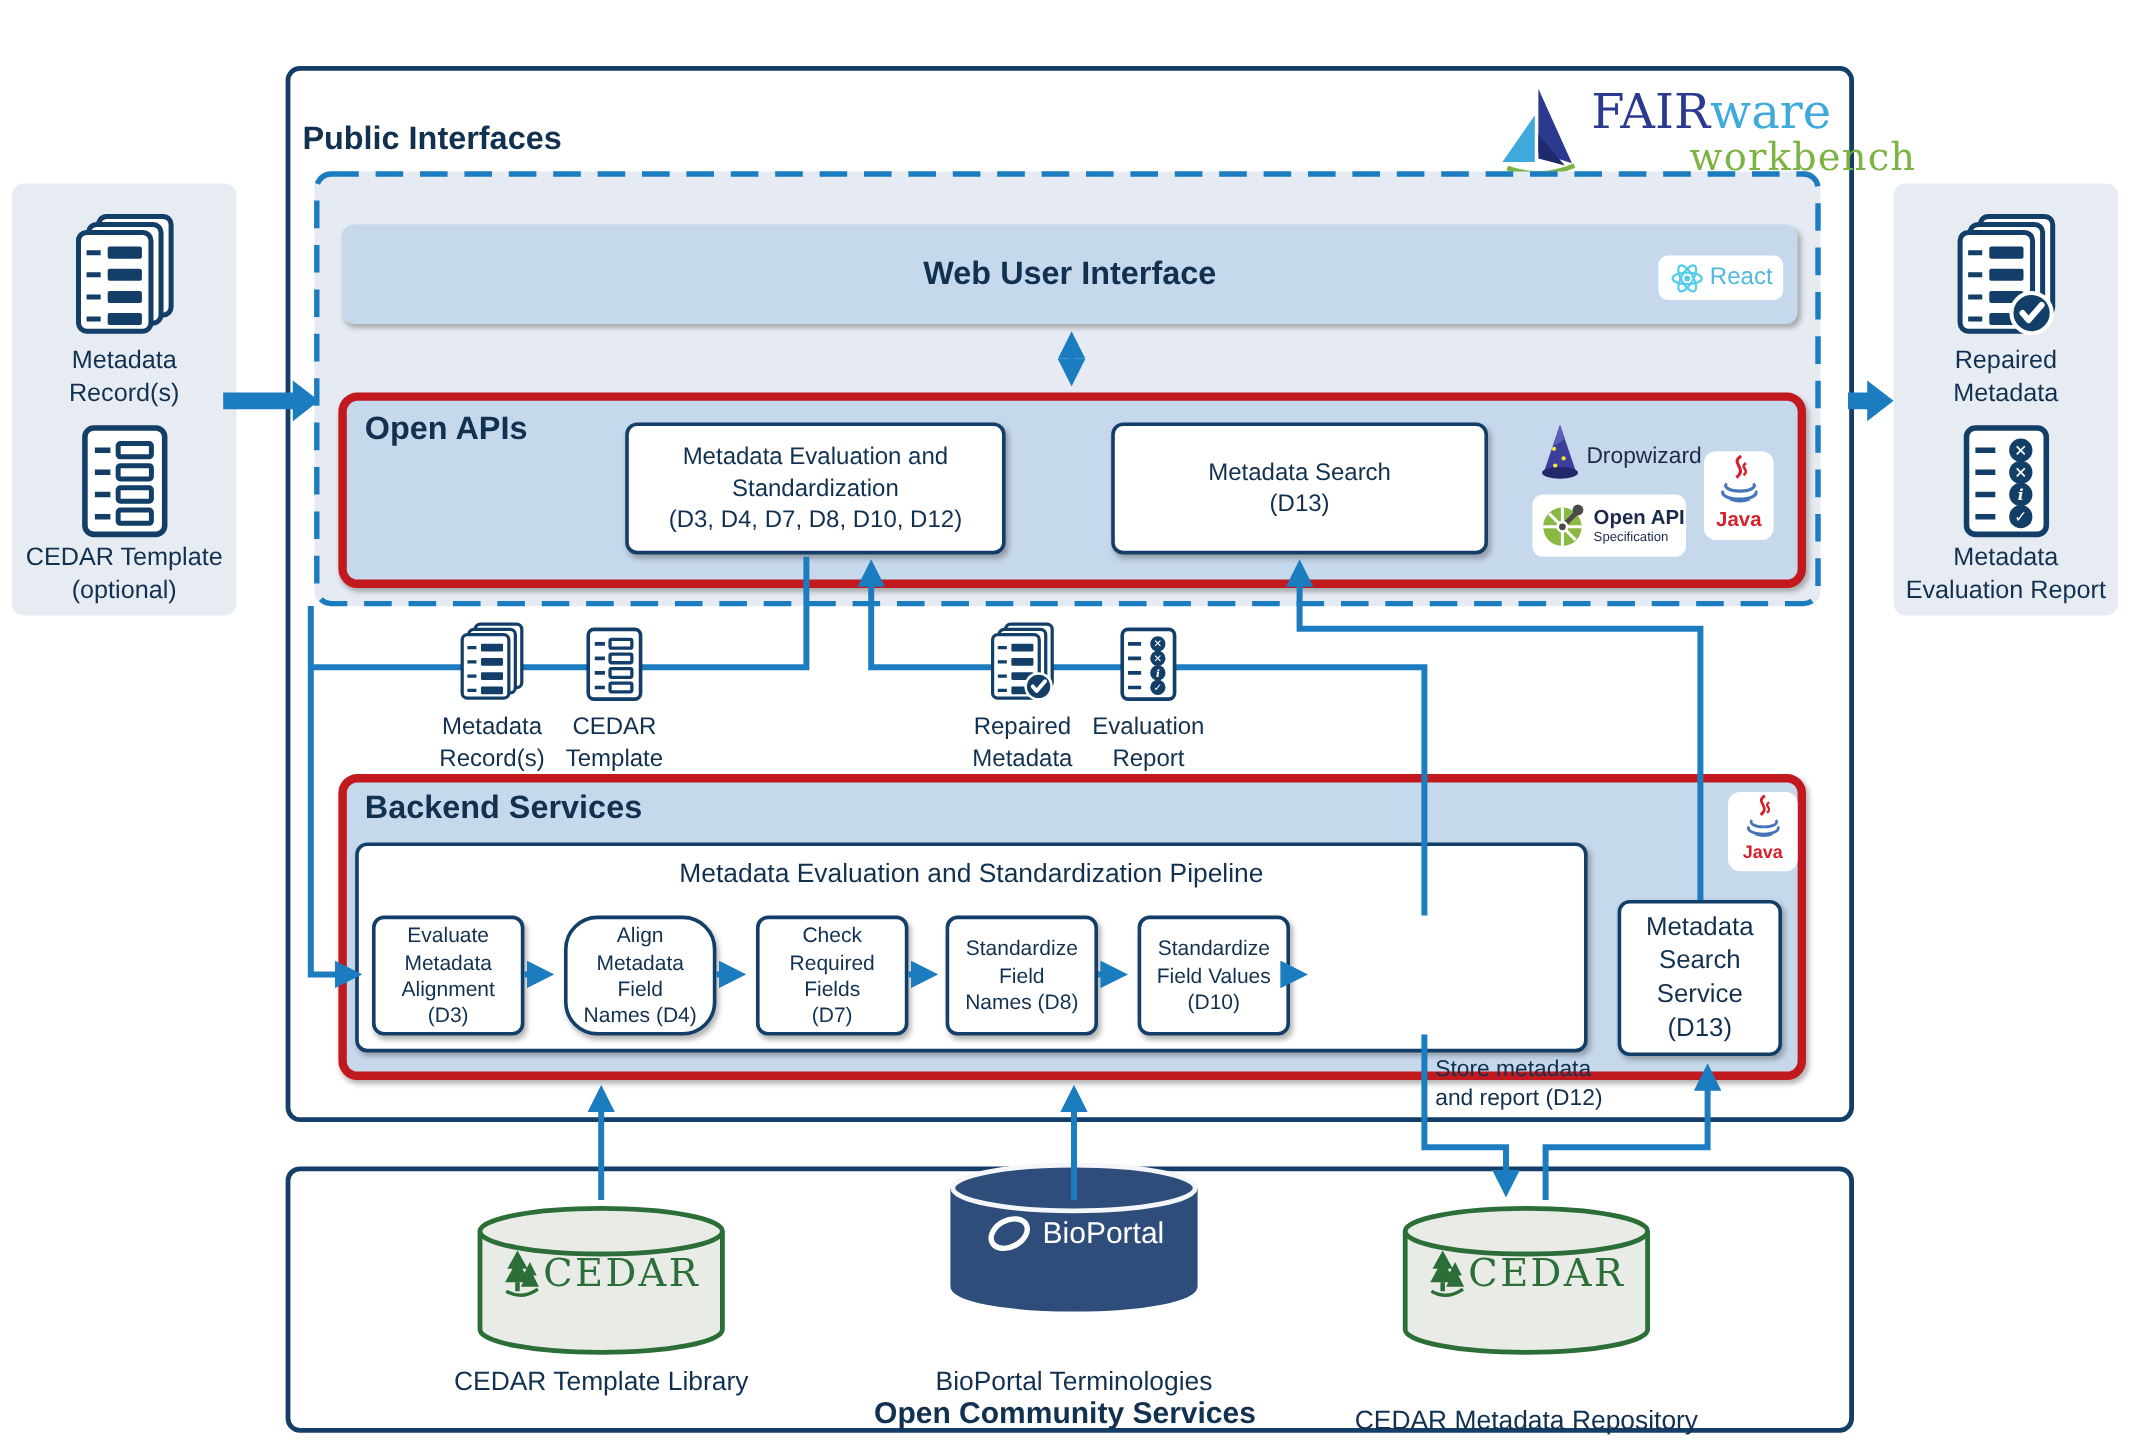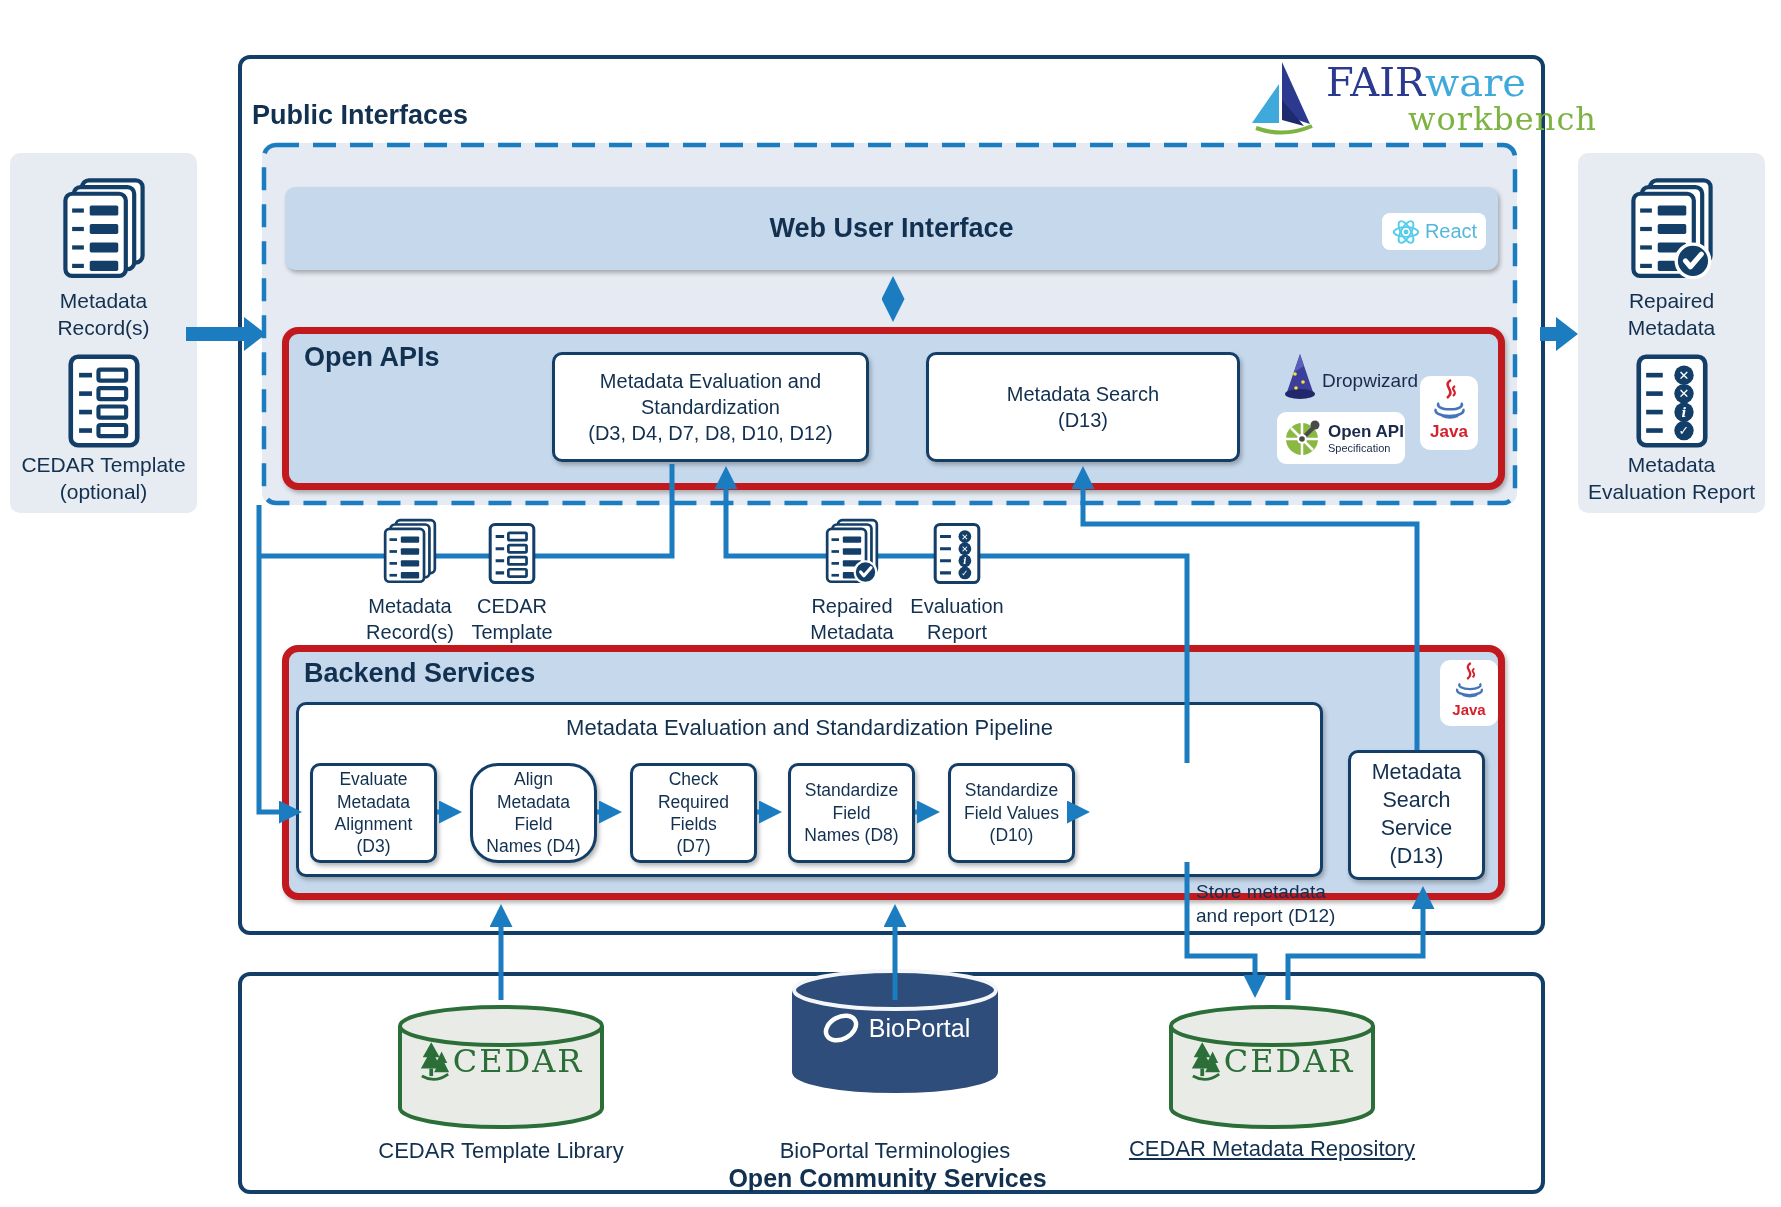--- a/index.html
+++ b/index.html
@@ -22,21 +22,21 @@
   .logo-serif{font-family:"DejaVu Serif","Liberation Serif",serif;}
 </style>
 </head>
 <body>
 
 <div id="canvas">
 
 
   <div class="abs" style="left:238px;top:55px;width:1299px;height:872px;border:4px solid #123e68;border-radius:12px;background:#fff;"></div>
 
-  <div class="abs" style="left:1246px;top:60px;width:300px;height:82px;">
+  <div class="abs" style="left:1246px;top:72px;width:300px;height:82px;">
     <svg class="abs" style="left:0;top:0;" width="76" height="80" viewBox="0 0 76 80">
       <polygon points="36,2 64,64 36,55" fill="#2b3a8f"></polygon>
       <polygon points="33,24 33,63 6,63" fill="#3fa9dc"></polygon>
       <polygon points="36,40 58,66 36,60" fill="#1e2a6e"></polygon>
       <path d="M10,68 Q38,78 66,66" stroke="#7db343" stroke-width="4" fill="none"></path>
     </svg>
     <div class="abs logo-serif" style="left:80px;top:2px;font-size:40px;line-height:1;">
       <span style="color:#2b3a8f;">FAIR</span><span style="color:#3fa9dc;">ware</span>
     </div>
     <div class="abs logo-serif" style="left:162px;top:40px;font-size:32px;color:#7db343;letter-spacing:1px;">workbench</div>
@@ -57,21 +57,21 @@
         </g>
         <circle r="2.6" fill="#53cdea"></circle>
       </svg>
       <span style="font-size:20px;color:#53b9dc;">React</span>
     </div>
   </div>
 
   <div class="abs red-box shadow" style="left:282px;top:327px;width:1209px;height:149px;"></div>
   <div class="abs hdg" style="left:304px;top:342px;">Open APIs</div>
 
-  <div class="abs white-box shadow ctr pre" style="left:552px;top:352px;width:311px;height:104px;font-size:20px;line-height:1.3;">Metadata Evaluation and
+  <div class="abs white-box shadow ctr pre" style="left:521px;top:352px;width:311px;height:104px;font-size:20px;line-height:1.3;">Metadata Evaluation and
 Standardization
 (D3, D4, D7, D8, D10, D12)</div>
   <div class="abs white-box shadow ctr pre" style="left:926px;top:352px;width:308px;height:104px;font-size:20px;line-height:1.3;">Metadata Search
 (D13)</div>
 
   <svg class="abs" style="left:1283px;top:352px;" width="34" height="50" viewBox="0 0 34 50">
     <path d="M17,2 L4,40 Q17,48 30,40 Z" fill="#3b3f99"></path>
     <path d="M17,2 L11,20 L21,14 Z" fill="#5a60b8"></path>
     <ellipse cx="17" cy="42" rx="15" ry="5" fill="#23276b"></ellipse>
     <circle cx="12" cy="22" r="1.8" fill="#f5e23c"></circle>
@@ -223,21 +223,21 @@
         <polygon points="24,18 16,34 32,34" fill="#2c6e38"></polygon>
         <rect x="11" y="30" width="4" height="8" fill="#2c6e38"></rect>
         <path d="M3,38 Q17,46 31,36" stroke="#2c6e38" stroke-width="3" fill="none"></path>
       </svg>
       <span class="logo-serif" style="font-size:32px;color:#2c6e38;letter-spacing:2px;margin-left:2px;">CEDAR</span>
     </div>
   </div>
 
   <div class="abs cyl-label" style="left:341px;top:1138px;width:320px;">CEDAR Template Library</div>
   <div class="abs cyl-label" style="left:735px;top:1138px;width:320px;">BioPortal Terminologies</div>
-  <div class="abs cyl-label" style="left:1112px;top:1136px;width:320px;text-decoration:underline;">CEDAR Metadata Repository</div>
+  <div class="abs cyl-label" style="left:1112px;top:1171px;width:320px;">CEDAR Metadata Repository</div>
   <div class="abs" style="left:238px;top:1164px;width:1299px;text-align:center;font-size:25px;font-weight:bold;color:#12304f;">Open Community Services</div>
 
   <div class="abs panel" style="left:10px;top:153px;width:187px;height:360px;">
     <svg class="abs" style="left:52px;top:24px;" width="84" height="104" viewBox="0 0 100 124">
         <use href="#sym-doc-stack"></use>
       </svg>
     <div class="abs lbl pre" style="left:0;top:134px;width:187px;font-size:21px;">Metadata
 Record(s)</div>
     <svg class="abs" style="left:57px;top:200px;" width="74" height="96" viewBox="0 0 80 104">
         <use href="#sym-doc-template"></use>

